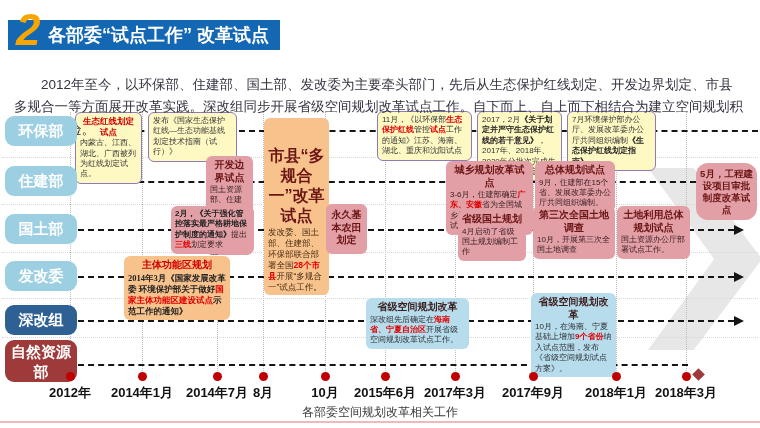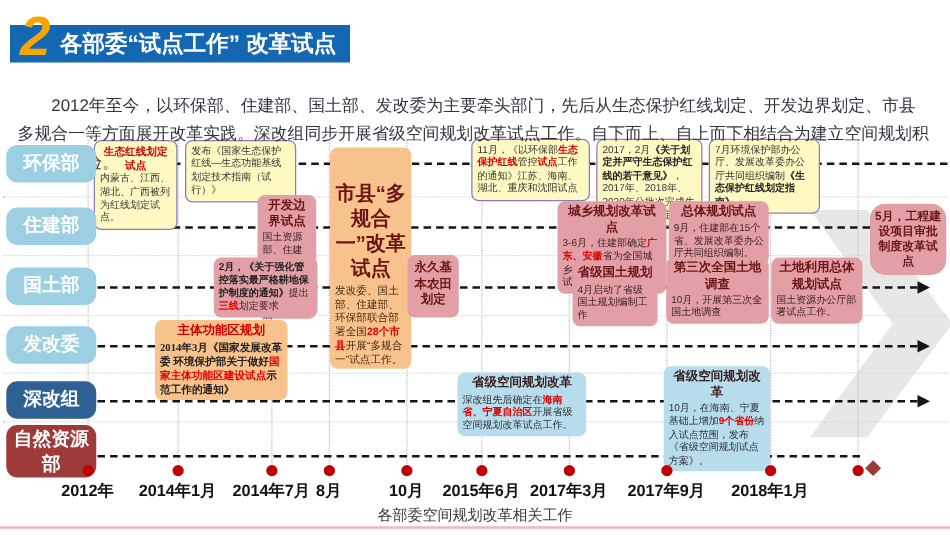--- a/index.html
+++ b/index.html
@@ -214,16 +214,17 @@
 
   <div class="tl" style="left:24px">2012年</div>
   <div class="tl" style="left:96px">2014年1月</div>
   <div class="tl" style="left:171px">2014年7月</div>
   <div class="tl" style="left:217px">8月</div>
   <div class="tl" style="left:279px">10月</div>
   <div class="tl" style="left:339px">2015年6月</div>
   <div class="tl" style="left:409px">2017年3月</div>
   <div class="tl" style="left:487px">2017年9月</div>
   <div class="tl" style="left:570px">2018年1月</div>
+  <div class="tl" style="left:640px">2018年3月</div>
 
   <div id="caption">各部委空间规划改革相关工作</div>
   <div id="footrule"></div>
 </div>
 
 </body></html>

